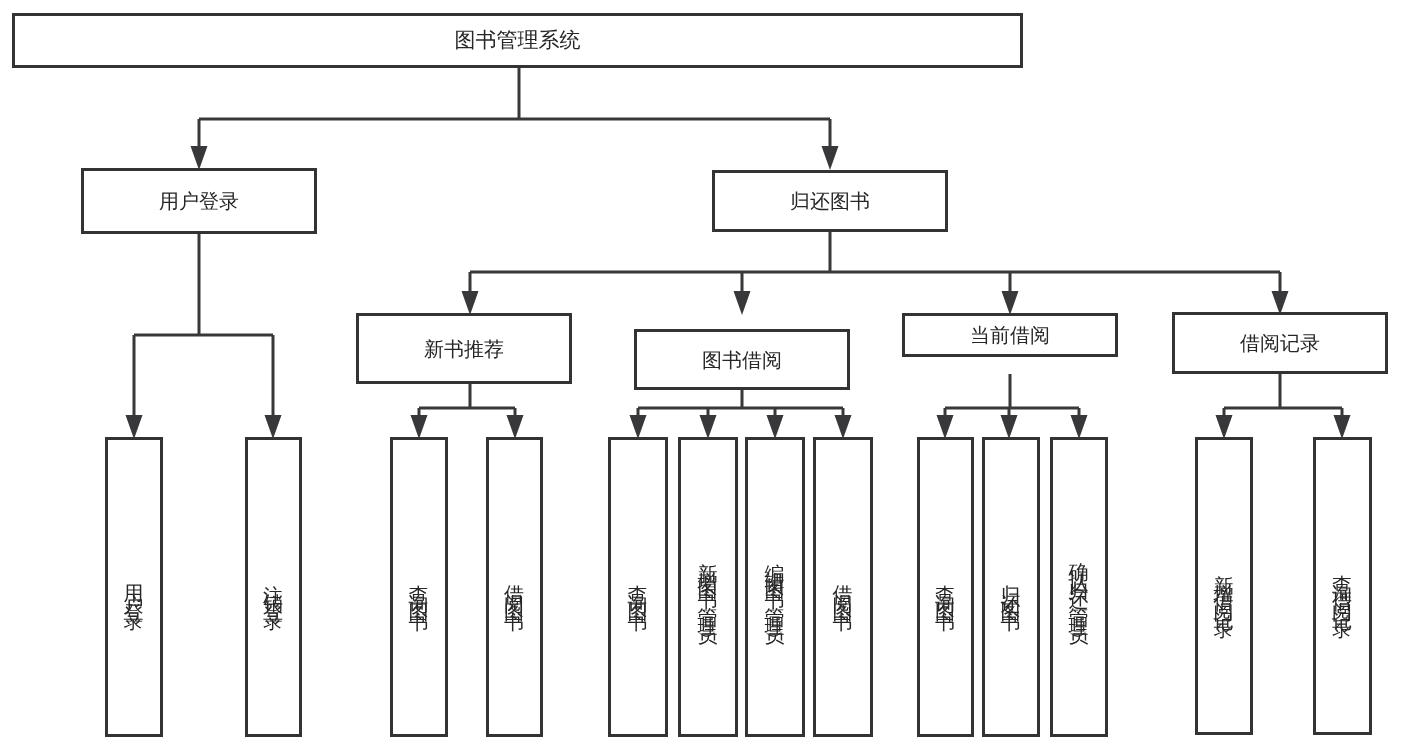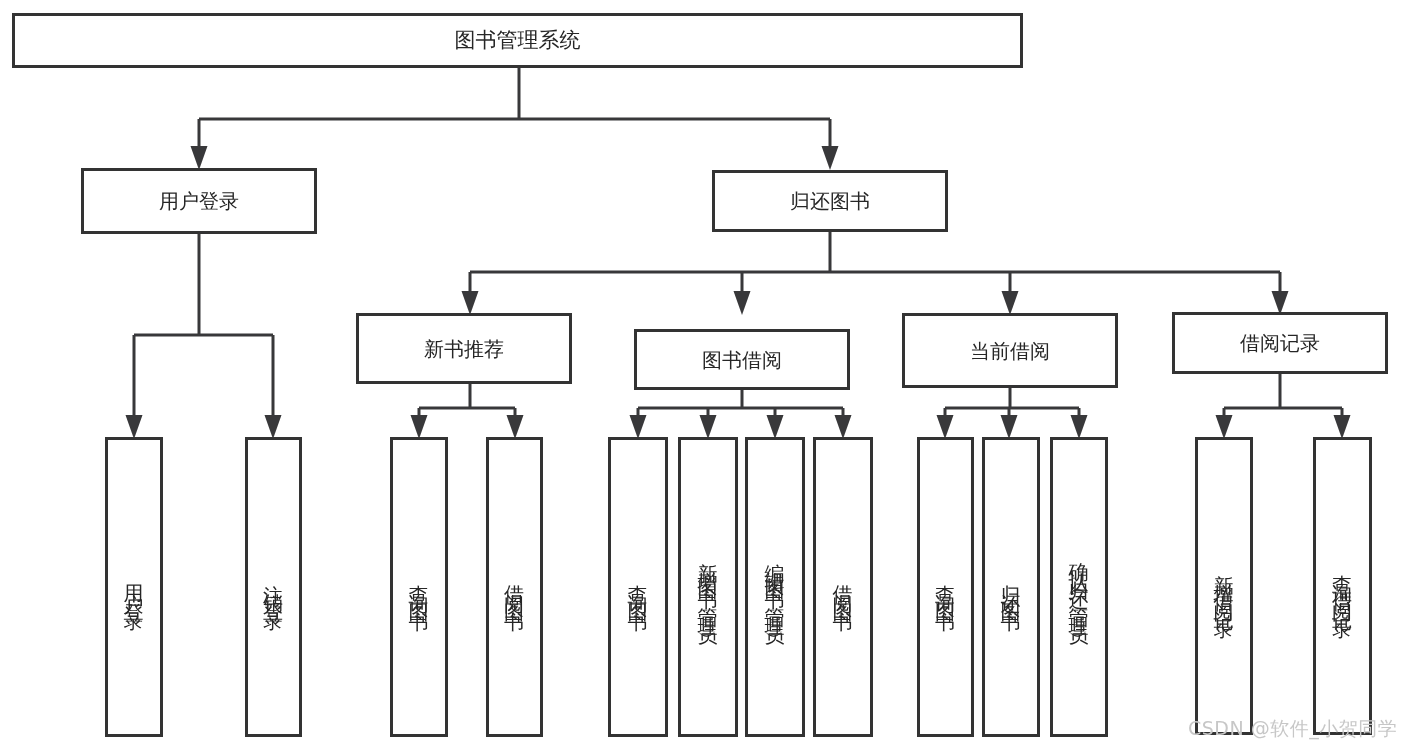--- a/index.html
+++ b/index.html
@@ -82,30 +82,29 @@
       <polygon points="1070.5,415 1087.5,415 1079,439" fill="#38383a"></polygon>
       <polygon points="1215.5,415 1232.5,415 1224,439" fill="#38383a"></polygon>
       <polygon points="1333.5,415 1350.5,415 1342,439" fill="#38383a"></polygon>
     </svg>
   <div id="nodes">
       <div class="node root-node" style="left: 12px; top: 13px; width: 1011px; height: 55px;">图书管理系统</div>
       <div class="node" style="left: 81px; top: 168px; width: 236px; height: 66px;">用户登录</div>
       <div class="node" style="left: 712px; top: 170px; width: 236px; height: 62px;">归还图书</div>
       <div class="node" style="left: 356px; top: 313px; width: 216px; height: 71px;">新书推荐</div>
       <div class="node" style="left: 634px; top: 313px; width: 216px; height: 61px; margin-top: 16px;">图书借阅</div>
-      <div class="node" style="left: 902px; top: 313px; width: 216px; height: 75px;">当前借阅</div>
+      <div class="node" style="left: 902px; top: 313px; width: 216px; height: 44px;">当前借阅</div>
       <div class="node" style="left: 1172px; top: 312px; width: 216px; height: 62px;">借阅记录</div>
       <div class="node vertical" style="left: 105px; top: 437px; width: 58px; height: 300px;">用户登录</div>
       <div class="node vertical" style="left: 245px; top: 437px; width: 57px; height: 300px;">注销登录</div>
       <div class="node vertical" style="left: 390px; top: 437px; width: 58px; height: 300px;">查询图书</div>
       <div class="node vertical" style="left: 486px; top: 437px; width: 57px; height: 300px;">借阅图书</div>
       <div class="node vertical" style="left: 608px; top: 437px; width: 60px; height: 300px;">查询图书</div>
       <div class="node vertical" style="left: 678px; top: 437px; width: 60px; height: 300px;">新增图书（管理员）</div>
       <div class="node vertical" style="left: 745px; top: 437px; width: 60px; height: 300px;">编辑图书（管理员）</div>
       <div class="node vertical" style="left: 813px; top: 437px; width: 60px; height: 300px;">借阅图书</div>
       <div class="node vertical" style="left: 917px; top: 437px; width: 57px; height: 300px;">查询图书</div>
       <div class="node vertical" style="left: 982px; top: 437px; width: 58px; height: 300px;">归还图书</div>
       <div class="node vertical" style="left: 1050px; top: 437px; width: 58px; height: 300px;">确认归还（管理员）</div>
       <div class="node vertical" style="left: 1195px; top: 437px; width: 58px; height: 298px;">新增借阅记录</div>
       <div class="node vertical" style="left: 1313px; top: 437px; width: 59px; height: 298px;">查询借阅记录</div>
     </div>
-  <div class="watermark" style="left:1188px; top:716px;">CSDN @软件_小贺同学</div>
 </div>
 
 </body></html>

